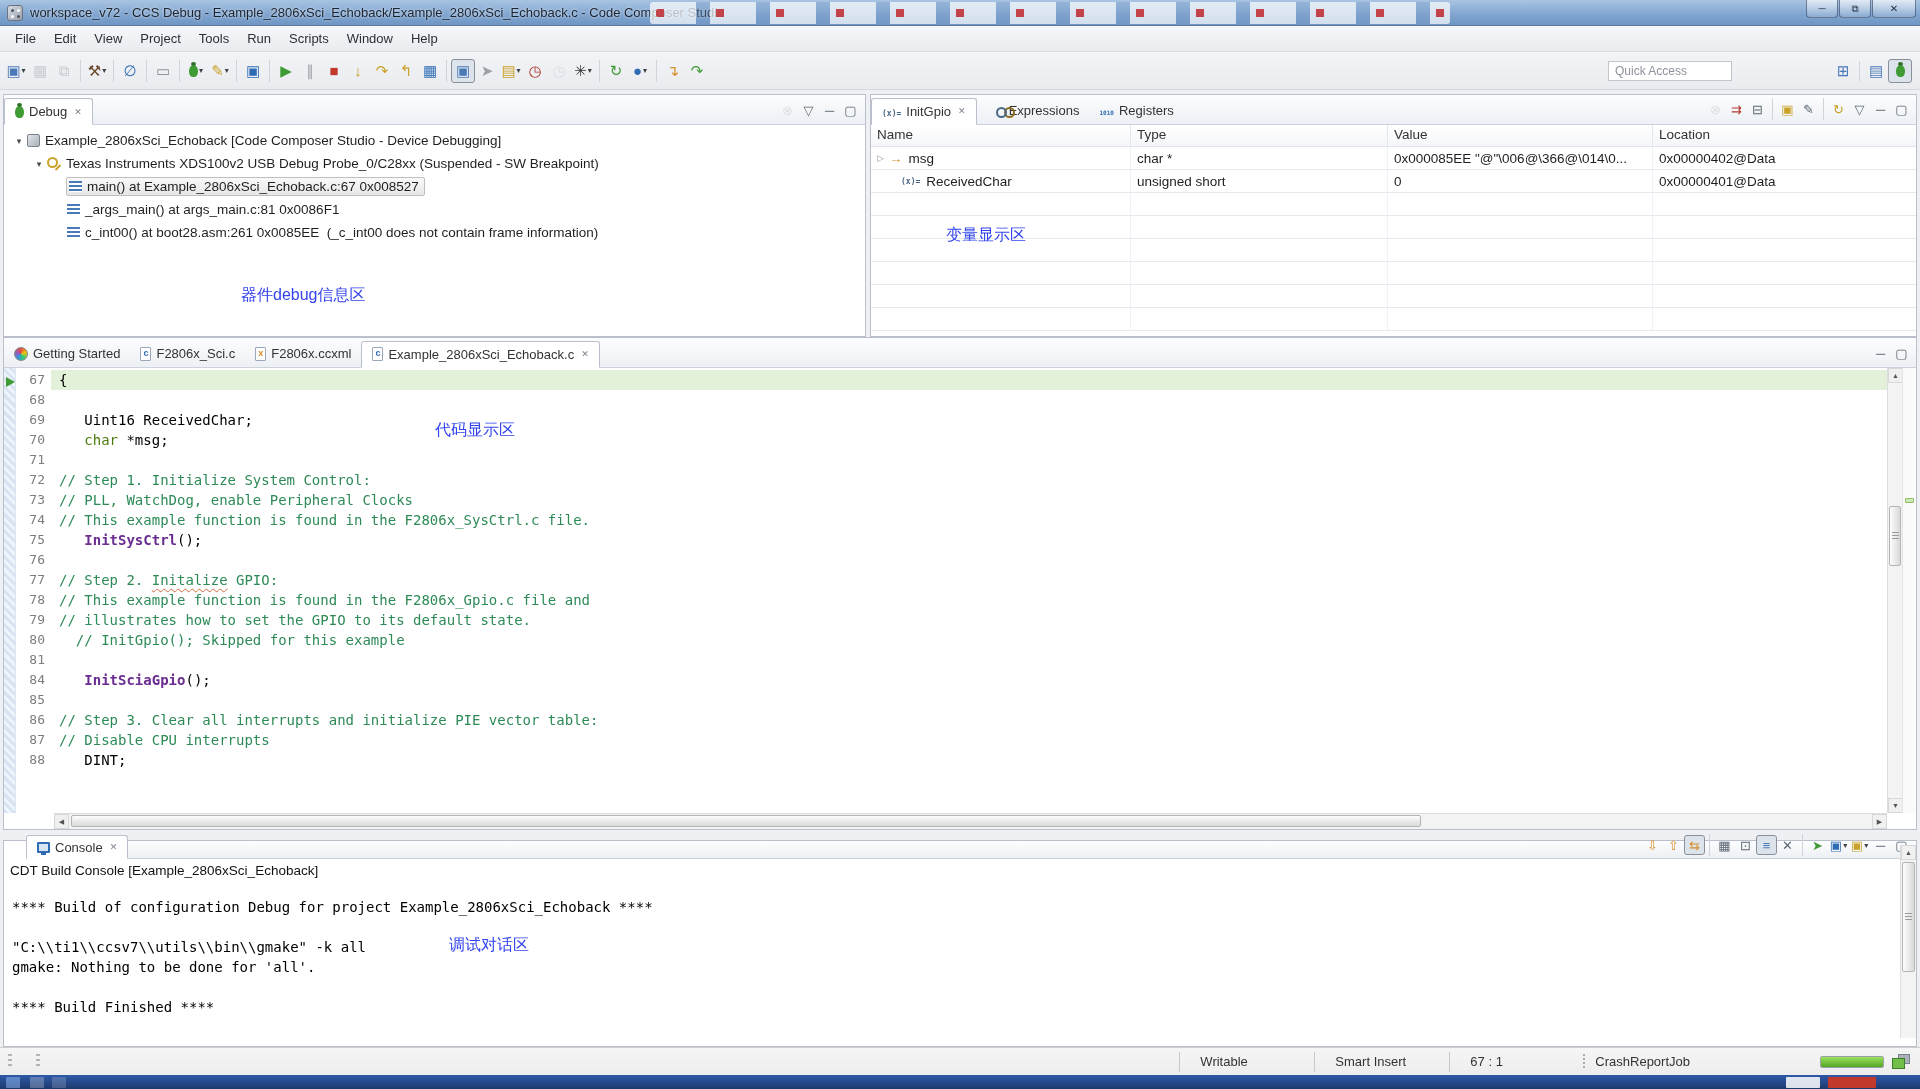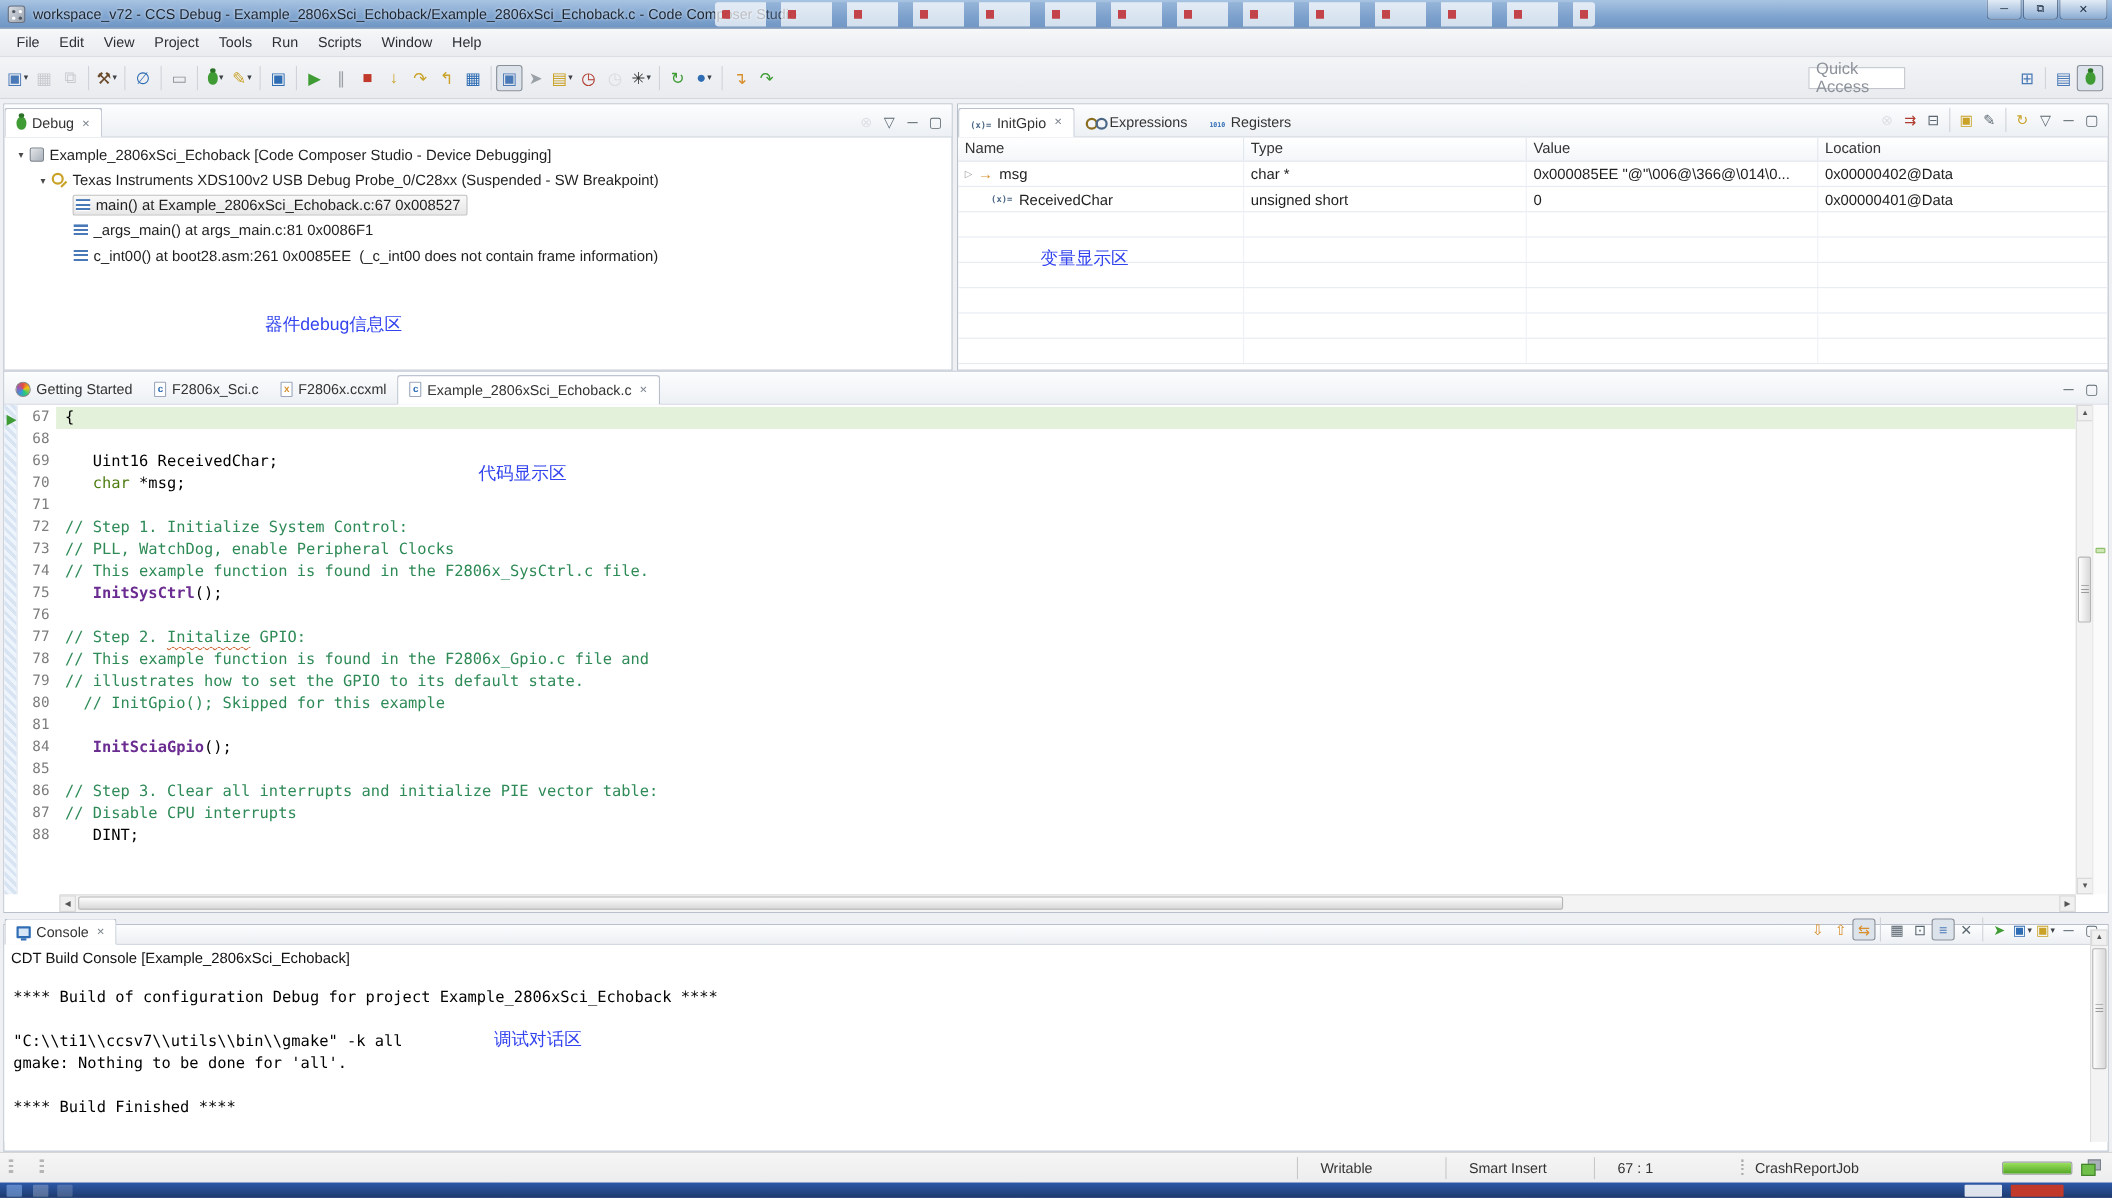--- a/index.html
+++ b/index.html
@@ -26,30 +26,30 @@
   .menu-item { font-size:13px; color:#2b2f36; padding:3px 9px; }
 
   
   .toolbar { position:relative; height:38px; background:linear-gradient(#f3f4f6,#e9ebef); border-bottom:1px solid #d4d7dc; display:flex; align-items:center; padding-left:4px; }
   .tgroup { display:flex; align-items:center; }
   .tbtn { min-width:24px; height:24px; display:flex; align-items:center; justify-content:center; font-size:15px; border:1px solid transparent; border-radius:3px; }
   .tbtn.disabled { opacity:.4; }
   .tbtn.pressed { border-color:#8a9099; background:#dde3ea; }
   .tbtn .car { font-size:8px; color:#3c4148; margin-left:1px; }
   .tsep { width:1px; height:22px; background:#d0d3d9; margin:0 4px; }
-  .qa-box { position:absolute; right:188px; top:9px; width:88px; height:20px; border:1px solid #c3c7cd; background:#fff; color:#8d929b; font-size:15px; display:flex; align-items:center; padding-left:6px; }
+  .qa-box { position:absolute; right:188px; top:9px; width:124px; height:20px; border:1px solid #c3c7cd; background:#fff; color:#8d929b; font-size:12px; display:flex; align-items:center; padding-left:6px; }
   .persp { position:absolute; right:8px; top:7px; display:flex; align-items:center; }
   .persp .tsep { height:20px; }
   .bugicon { position:relative; width:9px; height:12px; background:#3f9c35; border-radius:50% 50% 45% 45%; }
   .bugicon::before { content:""; position:absolute; top:-3px; left:2px; width:5px; height:4px; background:#2d7327; border-radius:50%; }
 
   
   .main { position:relative; height:957px; background:#eef0f3; }
   .panel { position:absolute; border:1px solid #b9c0cc; background:#fff; }
-  .strip { height:30px; background:linear-gradient(#fcfdfe,#edf0f4); border-bottom:1px solid #ccd2dc; display:flex; align-items:flex-end; }
+  .strip { height:30px; background:linear-gradient(#fcfdfe,#edf0f4); border-bottom:1px solid #ccd2dc; display:flex; align-items:flex-end;text-align:right; }
   .tab { height:27px; display:flex; align-items:center; padding:0 10px; font-size:13px; color:#333; white-space:nowrap; }
   .tab.active { background:#fff; border:1px solid #b9c0cc; border-bottom:1px solid #fff; border-radius:3px 3px 0 0; margin-bottom:-1px; }
   .tab .tabicon { margin-right:5px; }
   .tab .close { margin-left:7px; font-size:9px; color:#7d848e; }
   .striptools { margin-left:auto; display:flex; align-items:center; padding:0 4px 4px 0; }
   .striptools .tbtn { min-width:21px; height:20px; font-size:13px; }
 
   
   .icon-variables::before { content:"(x)="; font:700 8px "DejaVu Sans Mono",monospace; color:#4a6785; }
   .icon-expressions { position:relative; width:17px; height:10px; }
@@ -550,21 +550,21 @@
       </div>
       <div class="hscroll">
         <span class="hbtn" style="left:0;">◀</span>
         <div class="hthumb" style="left:17px; width:1350px;"></div>
         <span class="hbtn" style="right:0;">▶</span>
       </div>
     </div>
   </div>
 
   <div class="panel" style="left:3px; top:750px; right:3px; height:207px;">
-    <div class="strip" style="height:18px;">
+    <div class="strip" style="height:18px;margin-left:22px;">
       <div class="tab active" style="height:24px;">
         <span class="tabicon icon-console-tab"></span>
         <span>Console</span>
         <span class="close">✕</span>
       </div>
       <div class="striptools" id="console-toolbar" style="padding-bottom:2px;">
           <span class="tbtn">
             <span style="color: rgb(217, 142, 43);">⇩</span>
           </span>
           <span class="tbtn">

